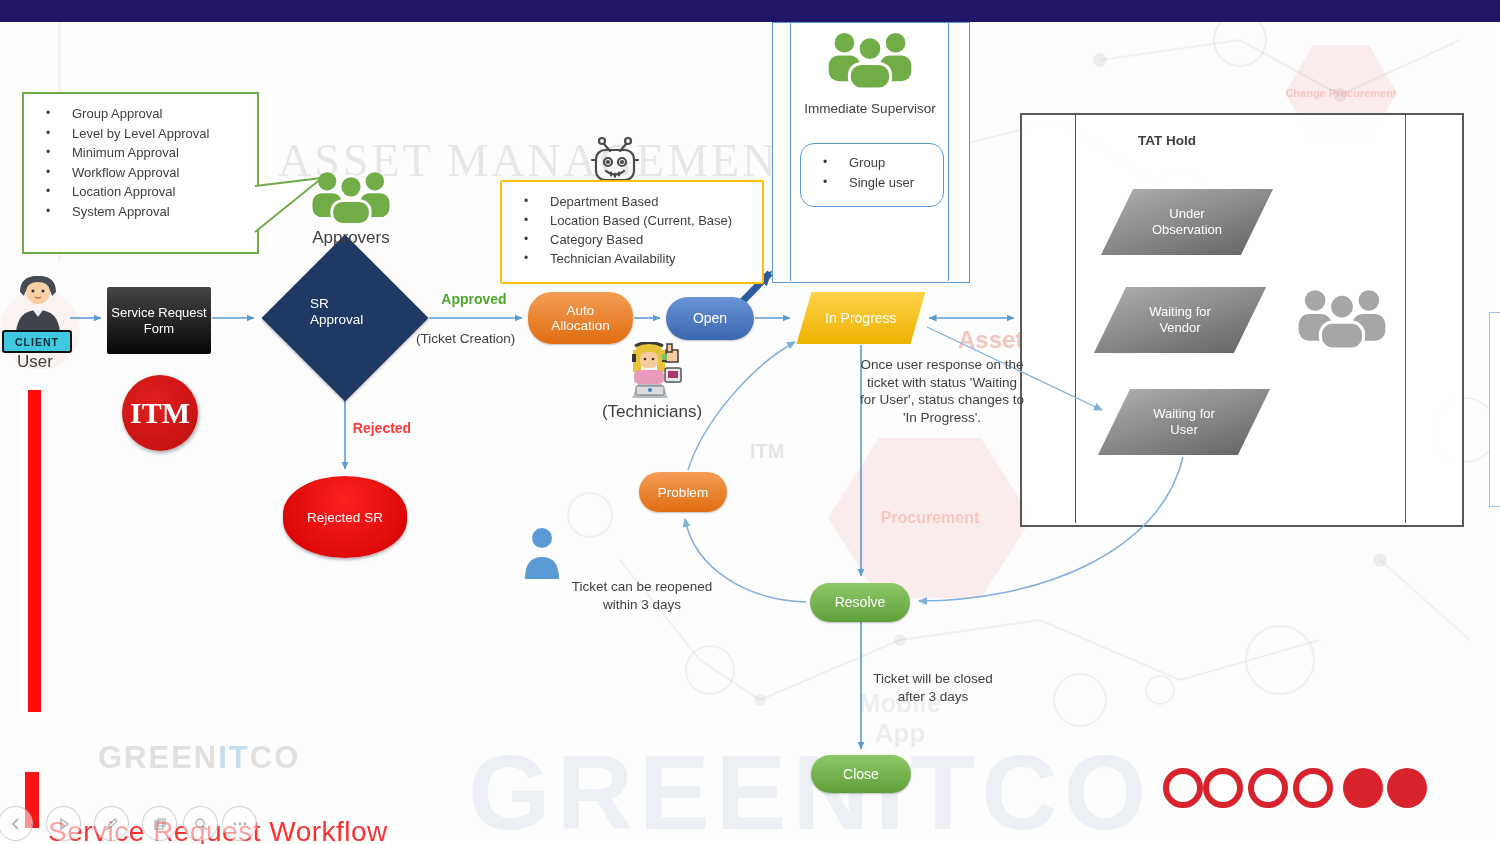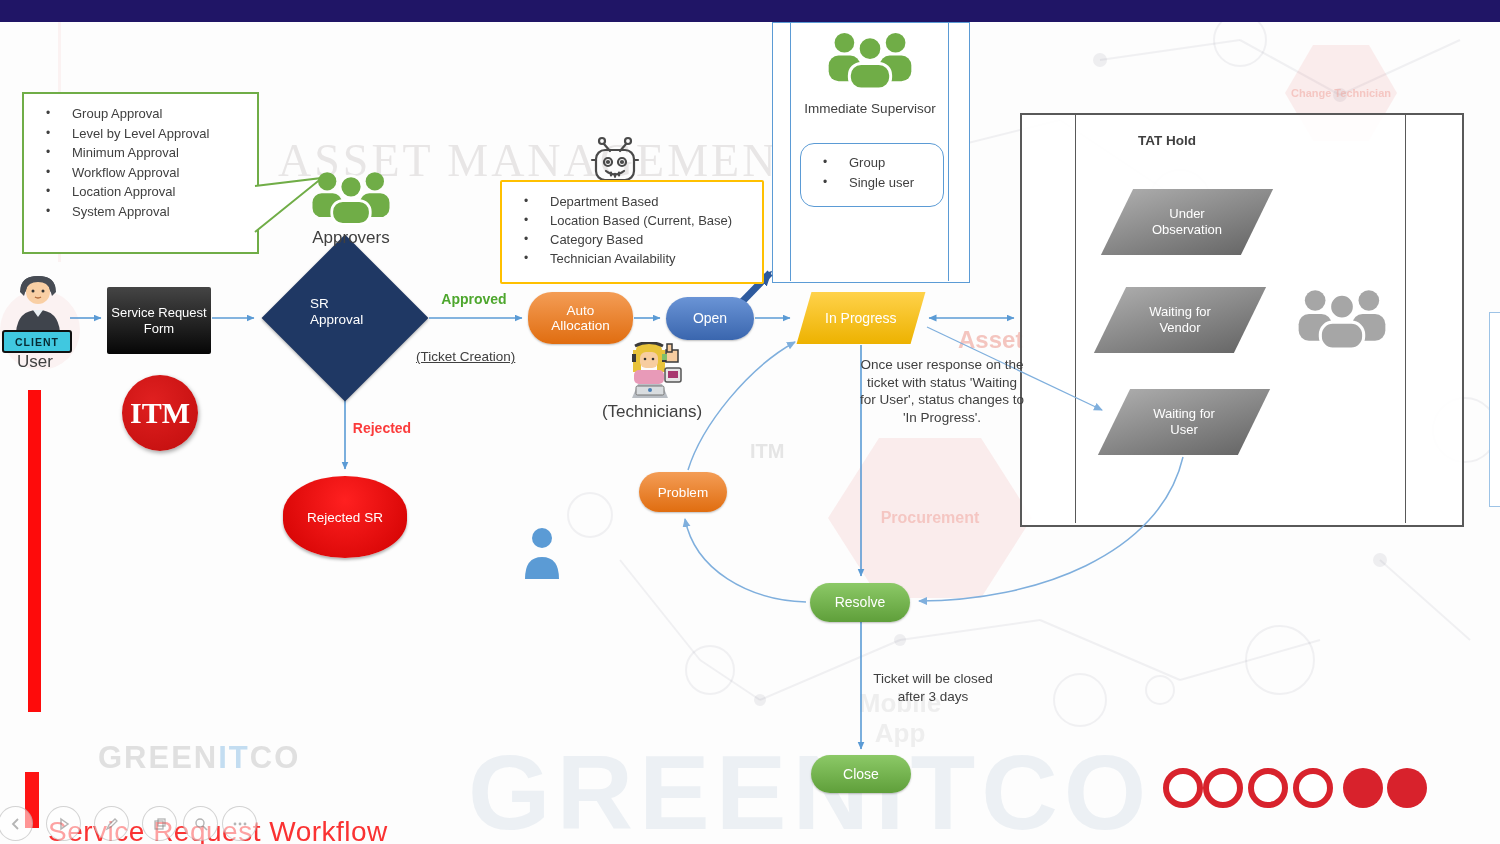--- a/index.html
+++ b/index.html
@@ -112,21 +112,21 @@
     <g fill="rgba(230,120,110,0.08)">
       <circle cx="60" cy="140" r="3"></circle>
         <rect x="58" y="22" width="3" height="240"></rect>
       <circle cx="40" cy="330" r="40"></circle>
     </g>
   </svg>
 
   <div class="abs wm wm-asset">ASSET MANAGEMENT</div>
   <div class="abs wm wm-big">GREENITCO</div>
   <div class="abs wm wm-small"><span class="g">GREEN</span><span class="b">IT</span><span class="g">CO</span></div>
-  <div class="abs wm hex" style="left:1285px;top:45px;width:112px;height:96px;font-size:11px;line-height:13px;">Change Technician</div>
+  <div class="abs wm hex" style="left:1285px;top:45px;width:112px;height:96px;font-size:11px;line-height:13px;">Change Procurement</div>
   <div class="abs wm hex" style="left:828px;top:438px;width:204px;height:160px;font-size:16px;">Procurement</div>
   <div class="abs wm" style="left:958px;top:326px;font-size:24px;font-weight:bold;color:rgba(236,142,130,0.5);">Asset</div>
   <div class="abs wm wm-txt" style="left:750px;top:440px;font-size:20px;">ITM</div>
   <div class="abs wm wm-txt ctr" style="left:852px;top:688px;width:96px;font-size:26px;line-height:30px;color:rgba(200,200,200,0.28);">Mobile App</div>
 
   <div class="abs box sup-box"></div>
   <div class="abs box sup-line" style="left:790px;"></div>
   <div class="abs box sup-line" style="left:948px;"></div>
   <div class="abs box tat-box"></div>
   <div class="abs box tat-line" style="left:1075px;"></div>
@@ -213,21 +213,21 @@
 
   <div class="abs node itm">ITM</div>
   <div class="abs node redbar-long"></div>
 
   <div class="abs node diamond"></div>
   <div class="abs lbl diamond-lbl">
       <div style="width:70px;margin:0 auto;">SR Approval</div>
     </div>
 
   <div class="abs lbl lbl-approved">Approved</div>
-  <div class="abs lbl t135" style="left:416px;top:348px;width:115px;text-decoration:underline;">(Ticket Creation)</div>
+  <div class="abs lbl t135" style="left:416px;top:330px;width:115px;">(Ticket Creation)</div>
   <div class="abs lbl lbl-rejected">Rejected</div>
 
   <div class="abs node blob-red">Rejected SR</div>
 
   <div class="abs node pill orange" style="left:528px;top:292px;width:105px;height:52px;">
       <div style="width:70px;">Auto Allocation</div>
     </div>
 
   <svg class="abs node" width="62" height="56" viewBox="0 0 62 56" style="left:584px;top:132px;">
     <g stroke="#4a4a4a" stroke-width="2.2" fill="none" stroke-linecap="round">
@@ -320,20 +320,21 @@
         <rect x="6" y="28" width="32" height="26" rx="10"></rect>
       <circle cx="74" cy="15" r="10"></circle>
         <rect x="58" y="28" width="32" height="26" rx="10"></rect>
       <circle cx="48" cy="21" r="12" stroke="#fff" stroke-width="3"></circle>
         <rect x="27" y="36" width="42" height="26" rx="12" stroke="#fff" stroke-width="3"></rect>
     </g>
   </svg>
 
   <div class="abs lbl t135 ctr" style="left:858px;top:356px;width:168px;">Once user response on the ticket with status 'Waiting for User', status changes to 'In Progress'.</div>
   <div class="abs lbl t135 ctr" style="left:858px;top:670px;width:150px;">Ticket will be closed after 3 days</div>
+  <div class="abs lbl t135 ctr" style="left:558px;top:578px;width:168px;">Ticket can be reopened within 3 days</div>
 
   <div class="abs node pill orange" style="left:639px;top:472px;width:88px;height:40px;">Problem</div>
   <div class="abs node pill greenp" style="left:810px;top:583px;width:100px;height:39px;font-size:14px;">Resolve</div>
   <div class="abs node pill greenp" style="left:811px;top:755px;width:100px;height:38px;font-size:14px;">Close</div>
 
   <svg class="abs node" width="38" height="52" viewBox="0 0 38 52" style="left:523px;top:527px;">
     <circle cx="19" cy="11" r="10" fill="#5b9bd5"></circle>
     <path d="M2,52 q0,-22 17,-22 q17,0 17,22 z" fill="#5b9bd5"></path>
   </svg>
 

